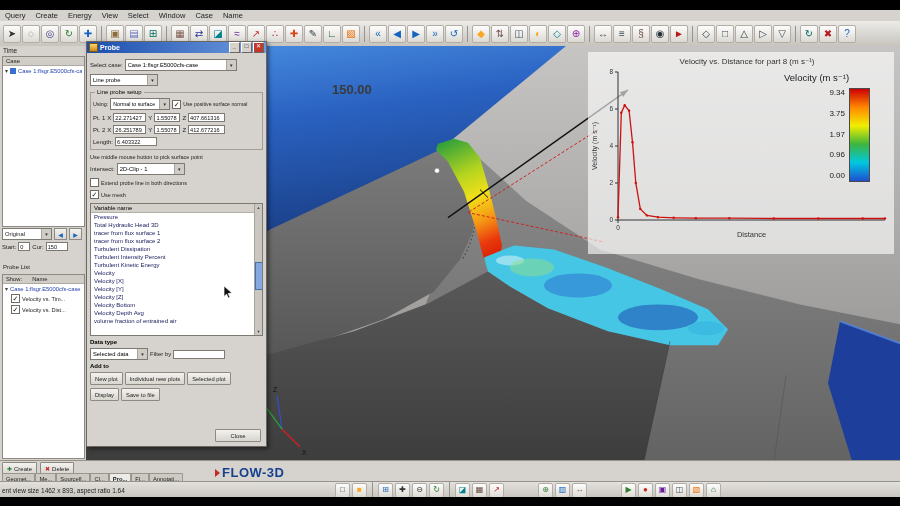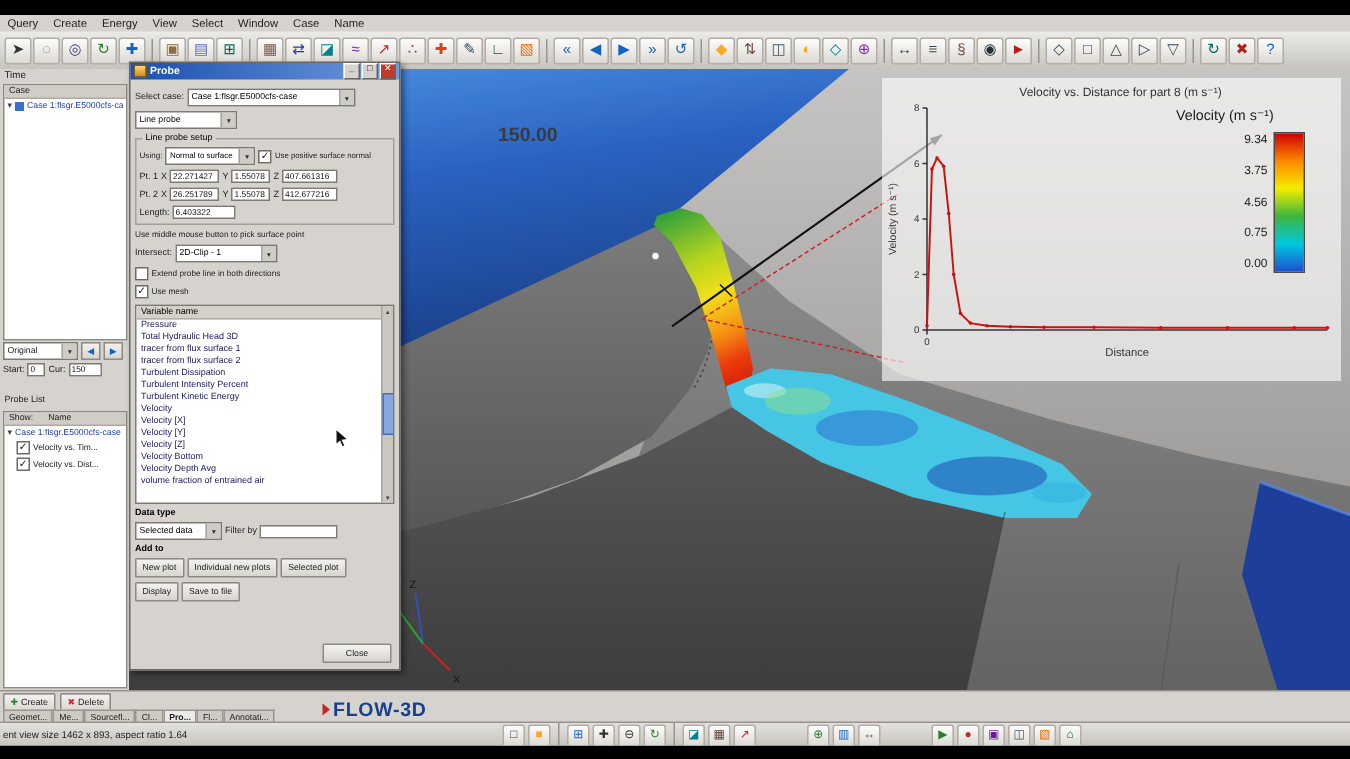--- a/index.html
+++ b/index.html
@@ -346,22 +346,22 @@
           <circle cx="297.0" cy="166.5" r="1.2" fill="#cc1111"></circle>
         </svg>
     </div>
 
     <div class="colorbar">
       <div class="cb-title">Velocity (m s⁻¹)</div>
       <div class="cb-body">
         <div class="cb-labels" id="cbLabels">
             <div>9.34</div>
             <div>3.75</div>
-            <div>4.56</div>
-            <div>0.75</div>
+            <div>1.97</div>
+            <div>0.96</div>
             <div>0.00</div>
           </div>
         <div class="cb-bar" id="cbBar" style="background: linear-gradient(rgb(204, 0, 0), rgb(255, 136, 0), rgb(242, 238, 0), rgb(61, 181, 61), rgb(0, 200, 224), rgb(30, 79, 208));"></div>
       </div>
     </div>
   </div>
 
   <div class="dialog">
     <div class="dlg-title">
       <span class="dlg-ico"></span>

